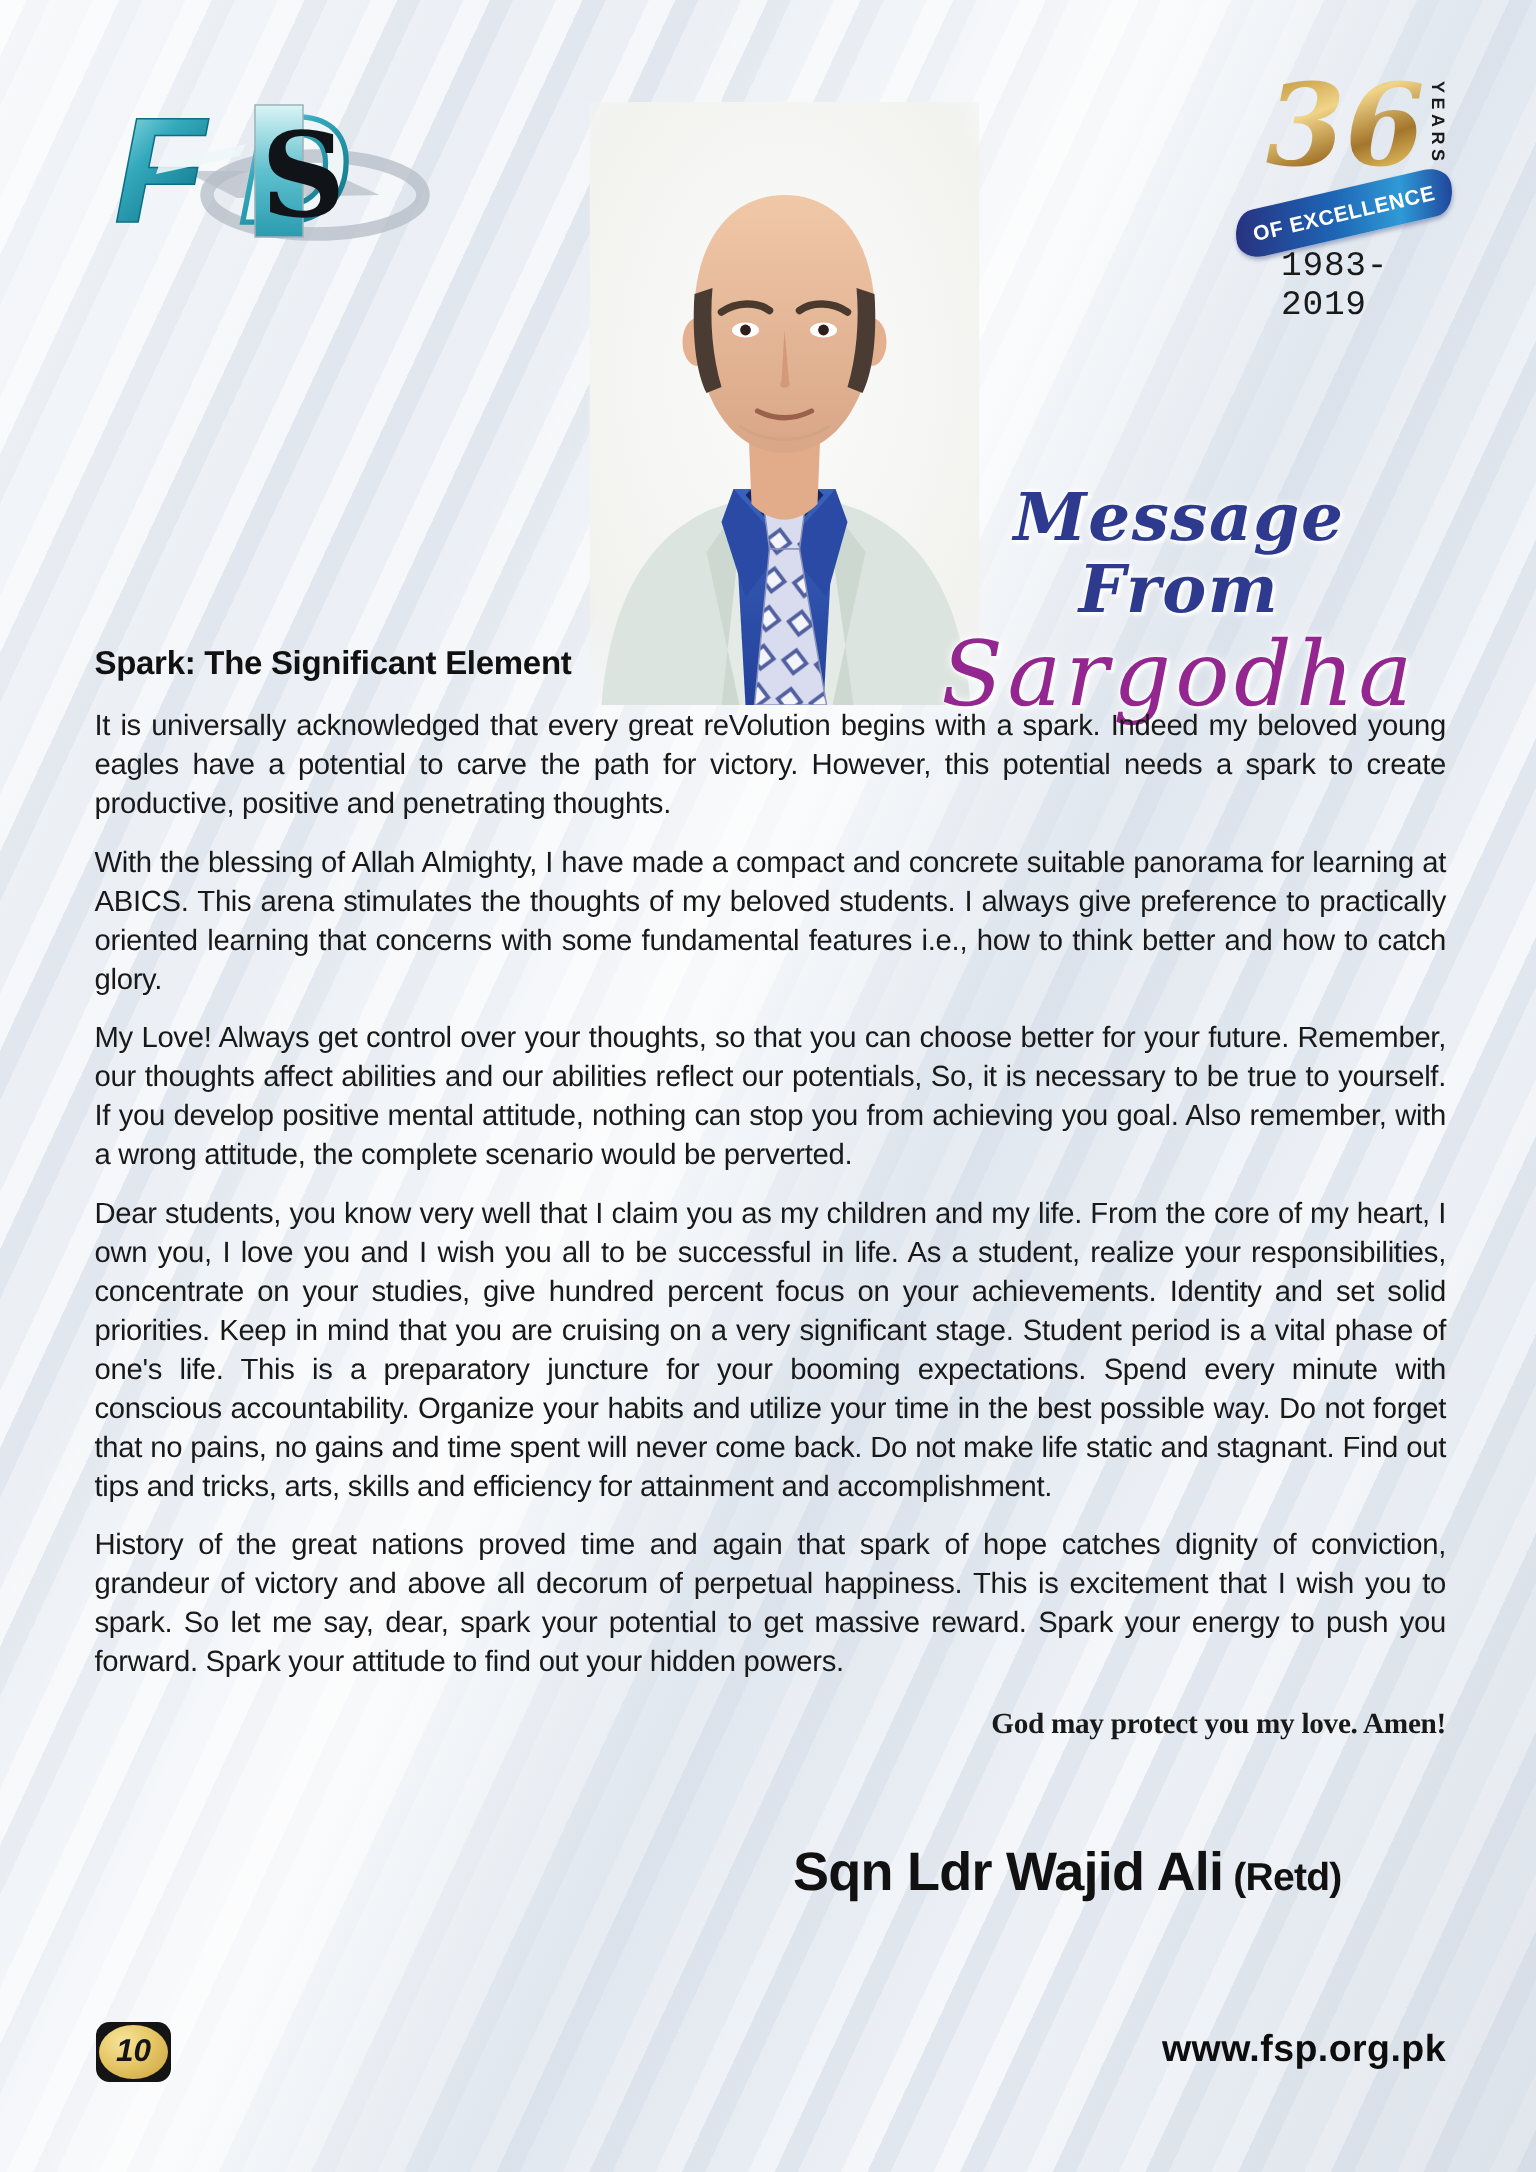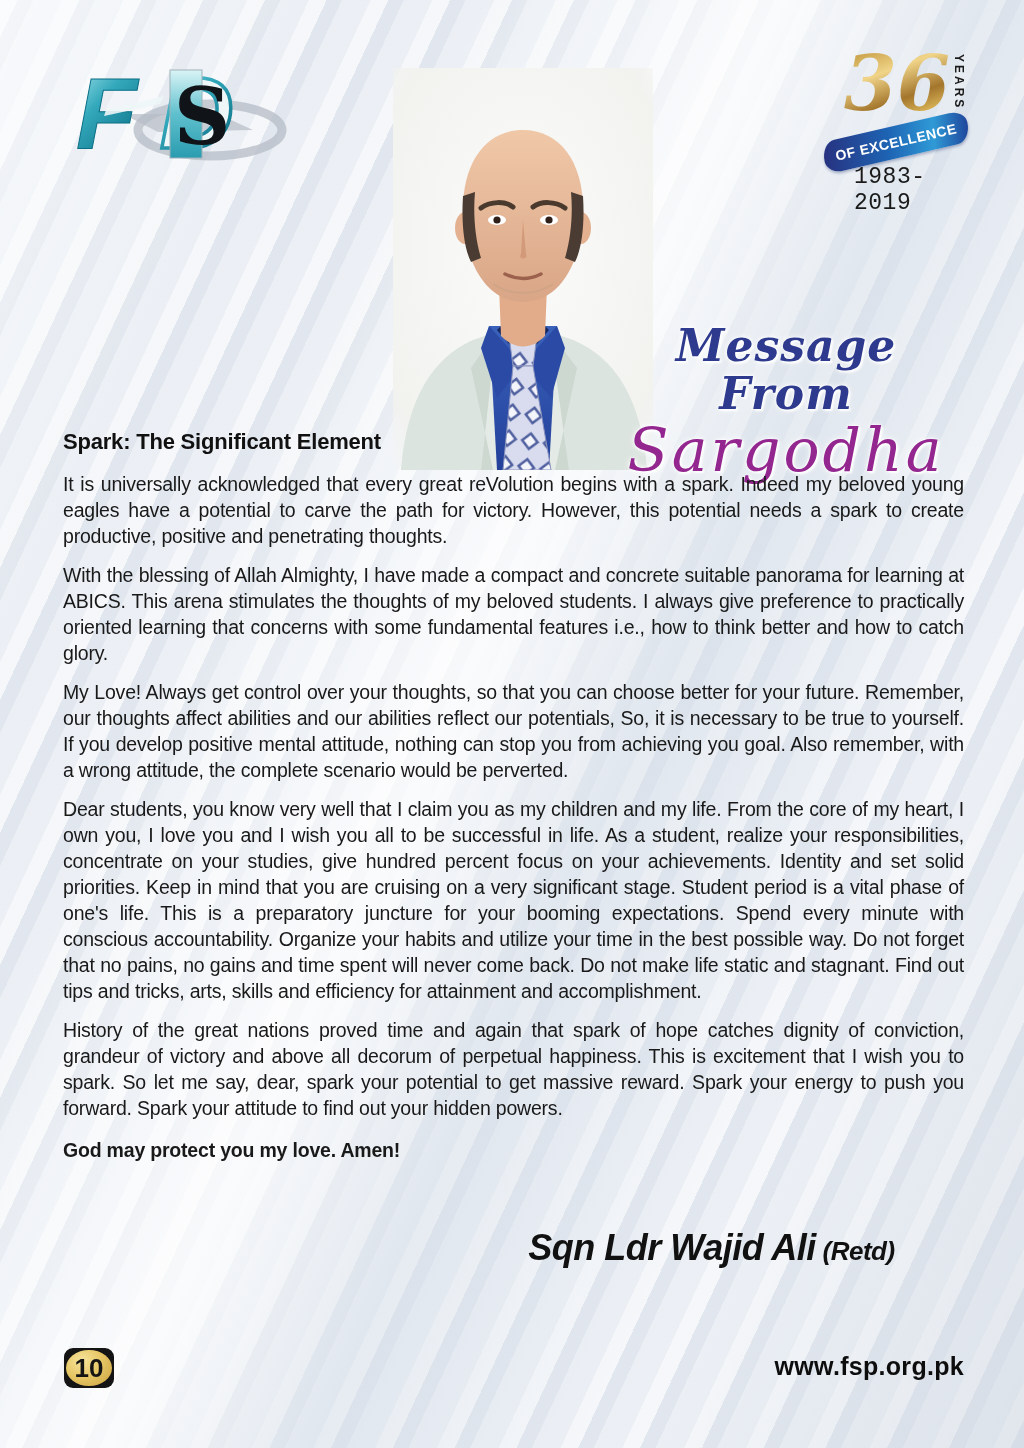--- a/index.html
+++ b/index.html
@@ -73,40 +73,40 @@
     text-shadow:0 0 3px #fff, 0 0 7px #fff, 2px 2px 2px rgba(255,255,255,.9);
   }
 
   
   .article{ position:absolute; left:63px; top:429px; width:901px; color:#191919; }
   .article h2{ font-size:22px; font-weight:bold; letter-spacing:-.2px; margin-bottom:16px; color:#111; }
   .article p{
     font-size:19.5px; line-height:26px; text-align:justify;
     margin-bottom:13px; letter-spacing:-.2px;
   }
-  .article p.closing{ font-weight:bold; text-align:left; margin-top:16px; }
+  .article p.closing{ font-weight:bold; text-align:right; margin-top:16px;font-family:Liberation Serif, serif; }
 
   
   .signature{ position:absolute; right:60px; top:1228px; width:505px; text-align:center; color:#111; }
-  .signature .name{ font-size:36px; font-weight:bold; letter-spacing:-.5px; line-height:1.1;font-style:italic; }
+  .signature .name{ font-size:36px; font-weight:bold; letter-spacing:-.5px; line-height:1.1; }
   .signature .name .retd{ font-size:26px; }
   .signature .institution{ font-size:21px; margin-top:8px; color:#1a1a1a; }
 
   
   .page-badge{
     position:absolute; left:64px; top:1348px; width:50px; height:40px;
     background:#141414; border-radius:9px;
     display:flex; align-items:center; justify-content:center;
   }
   .page-badge .oval{
     width:46px; height:36px; border-radius:50%;
     background:radial-gradient(ellipse at 35% 30%, #f6e49c 0%, #e7c766 45%, #caa140 100%);
     display:flex; align-items:center; justify-content:center;
   }
-  .page-badge .oval span{ font-size:26px; font-weight:bold; color:#141414; }
+  .page-badge .oval span{ font-size:21px; font-weight:bold; color:#141414;font-style:italic; }
   .site{
     position:absolute; right:60px; top:1352px;
     font-size:25px; font-weight:bold; color:#0d0d0d; letter-spacing:.3px;margin-left:36px;
   }
 </style>
 </head>
 <body>
 
 <div class="page">
   <div class="sheen"></div>

